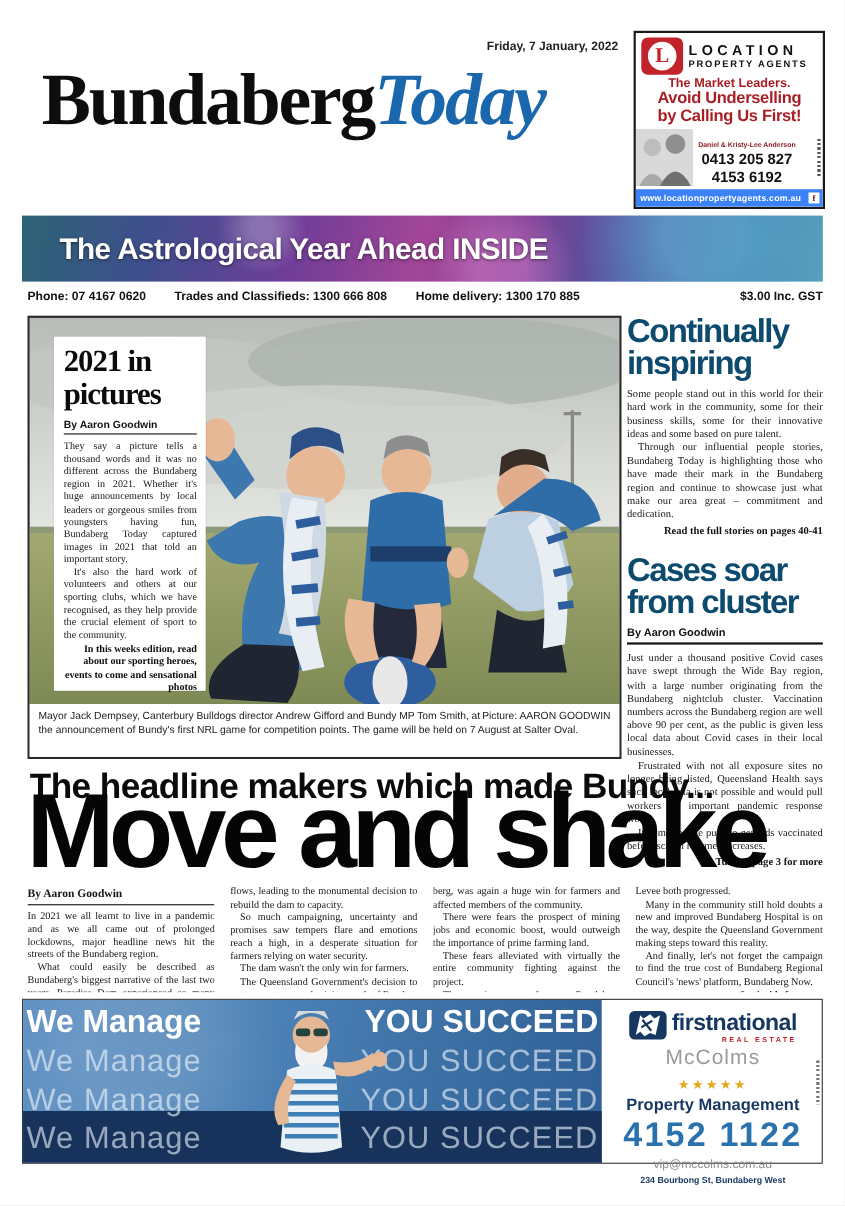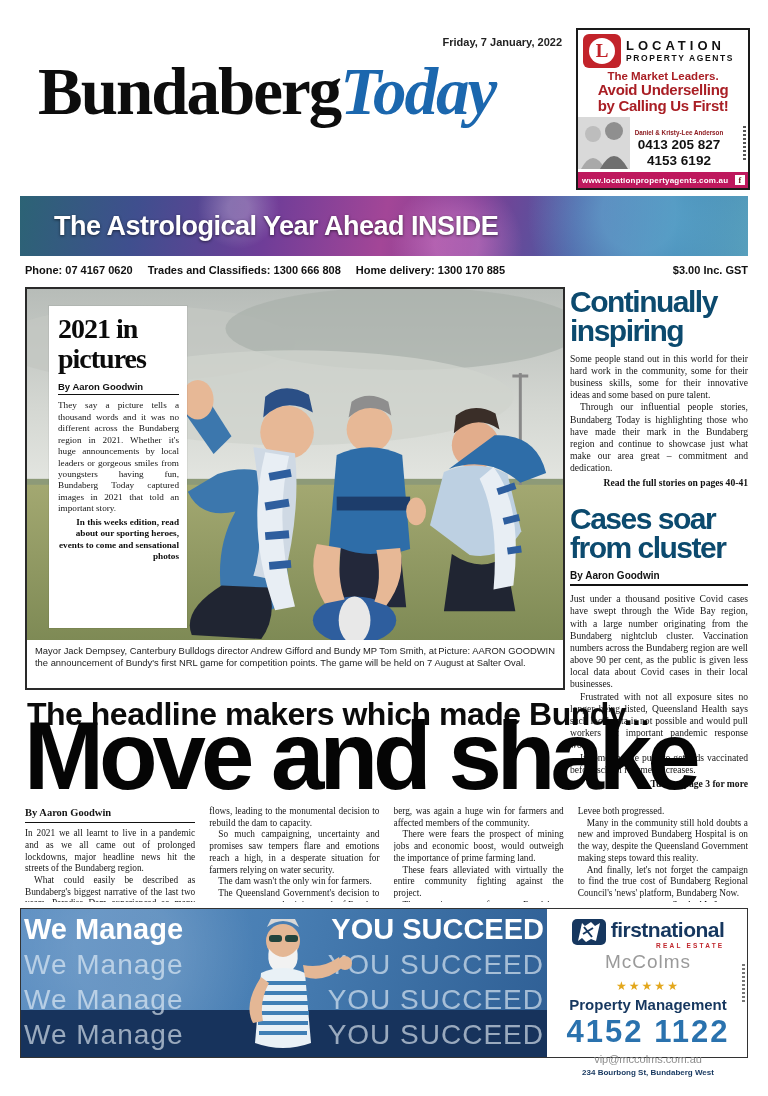--- a/index.html
+++ b/index.html
@@ -39,21 +39,21 @@
   .loc-brand1 { font-size:13px; font-weight:bold; letter-spacing:4px; color:#111; line-height:1.1; }
   .loc-brand2 { font-size:8.5px; font-weight:bold; letter-spacing:1.6px; color:#111; }
   .loc-tag1 { text-align:center; color:#a91e24; font-weight:bold; font-size:11.5px; margin-top:1px; }
   .loc-tag2, .loc-tag3 { text-align:center; color:#a91e24; font-weight:bold; font-size:15px; line-height:1.05; letter-spacing:-0.3px; }
   .loc-mid { display:flex; margin-top:3px; align-items:flex-end; }
   .loc-photo { width:52px; height:52px; flex:0 0 auto; position:relative; overflow:hidden; }
   .loc-right { flex:1; text-align:center; padding-right:20px; }
   .loc-agents { font-size:6.3px; font-weight:bold; color:#8d1b20; margin-bottom:1px; }
   .loc-phone { font-size:13.5px; font-weight:bold; color:#111; line-height:1.15; }
   .loc-bar {
-    position:absolute; left:0; right:0; bottom:0; height:16px; background:#be185d;
+    position:absolute; left:0; right:0; bottom:0; height:16px; background:#3b82f6;
     color:#fff; font-size:8px; font-weight:bold; display:flex; align-items:center;
     padding:0 3px 0 4px; letter-spacing:0.2px;
   }
   .loc-fb {
     margin-left:auto; width:10px; height:10px; background:#fff; color:#6d1417;
     font-size:8px; font-weight:bold; display:flex; align-items:center; justify-content:center;
     font-family:"Liberation Serif",serif;
   }
   .vert-code {
     position:absolute; right:2px; top:96px; width:3px; height:34px;
@@ -69,21 +69,21 @@
       linear-gradient(100deg,#2c6375 0%,#3f4f8e 16%,#6f3d98 34%,#a34697 50%,#7d3d93 62%,#4b5ba2 76%,#3a7cab 90%,#58a0bd 100%);
     display:flex; align-items:center;
   }
   .banner-text {
     margin-left:34px; color:#fff; font-weight:bold; font-size:27px;
     letter-spacing:-0.5px; text-shadow:0 1px 3px rgba(0,0,0,.55);
   }
   
   .contact-strip {
     position:absolute; left:25px; top:264px; width:723px;
-    display:flex; gap:15px; font-size:11px; font-weight:bold; color:#111;
+    display:flex; gap:26px; font-size:11px; font-weight:bold; color:#111;
   }
   .contact-strip .price { margin-left:auto; }
   
   .feature-box {
     position:absolute; left:25px; top:287px; width:540px; height:403px;
     border:2px solid #2a2a2a; background:#fff;
   }
   .feature-photo { position:absolute; inset:0 0 48px 0; overflow:hidden; }
   .feature-photo svg { width:100%; height:100%; display:block; }
   .feature-textbox {
@@ -277,20 +277,21 @@
         <path d="M240 165 q-20 80 10 160 l20 -4 q-22 -80 -6 -152 Z" fill="#e8eef4"></path>
         <path d="M244 190 l22 -4 M240 220 l24 -4 M240 250 l24 -2 M244 280 l22 -2" stroke="#2e5e9e" stroke-width="8"></path>
         <path d="M470 180 q30 40 20 120 l-20 4 q6 -70 -14 -112 Z" fill="#e8eef4"></path>
         <path d="M474 205 l18 -6 M480 235 l16 -4 M484 265 l14 -2" stroke="#2e5e9e" stroke-width="7"></path>
       </svg>
       <div class="feature-textbox">
         <div class="feature-title">2021 in pictures</div>
         <div class="feature-byline">By Aaron Goodwin</div>
         <div class="feature-body">
           <p>They say a picture tells a thousand words and it was no different across the Bundaberg region in 2021. Whether it's huge announcements by local leaders or gorgeous smiles from youngsters having fun, Bundaberg Today captured images in 2021 that told an important story.</p>
+          <p>It's also the hard work of volunteers and others at our sporting clubs, which we have recognised, as they help provide the crucial element of sport to the community.</p>
         </div>
         <div class="feature-close">In this weeks edition, read about our sporting heroes, events to come and sensational photos</div>
       </div>
     </div>
     <div class="feature-caption">
       <span class="credit">Picture: AARON GOODWIN</span>
       <span>Mayor Jack Dempsey, Canterbury Bulldogs director Andrew Gifford and Bundy MP Tom Smith, at the announcement of Bundy's first NRL game for competition points. The game will be held on 7 August at Salter Oval.</span>
     </div>
   </div>
 

